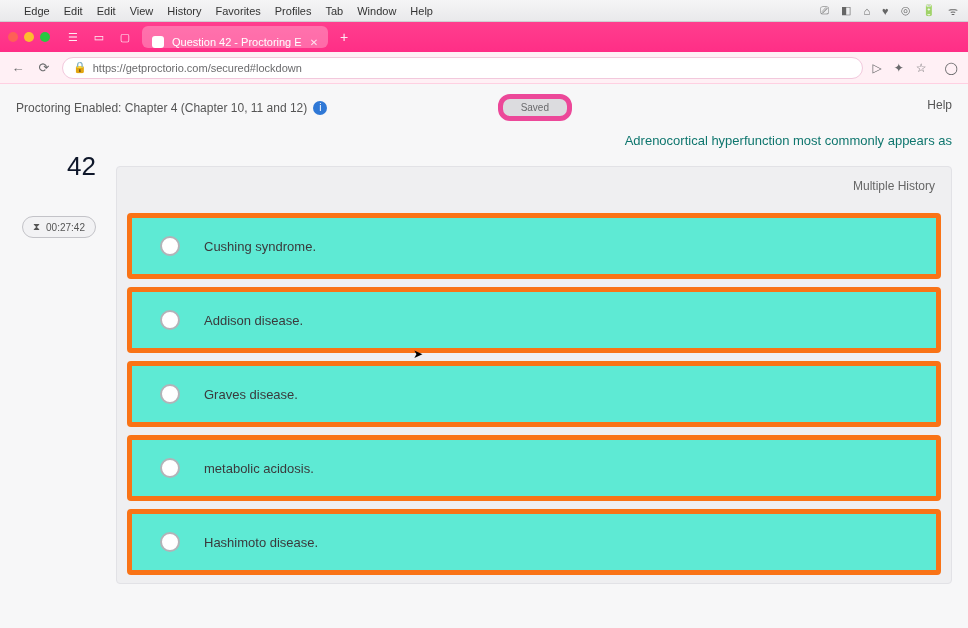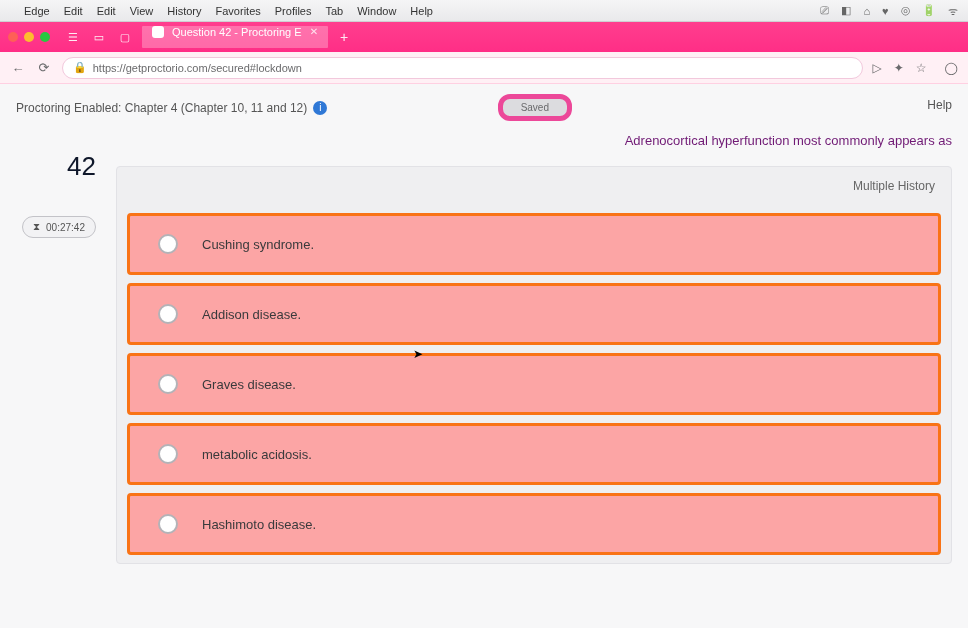--- a/index.html
+++ b/index.html
@@ -45,21 +45,21 @@
   }
   .traffic { display:flex; gap:6px; margin-right:6px; }
   .traffic span { width:10px; height:10px; border-radius:50%; display:inline-block; }
   .tl-red{background:#ff5f57}.tl-yel{background:#febc2e}.tl-grn{background:#28c840}
   .mini-btn {
     width:18px;height:18px;border-radius:4px;display:flex;align-items:center;justify-content:center;
     color:#fff;font-size:11px;opacity:.9;
   }
   .tab-pill {
     height:22px;background:rgba(255,255,255,.28);
-    border-radius:1px;display:flex;align-items:flex-start;
+    border-radius:6px;display:flex;align-items:flex-end;
     padding:0 10px;gap:8px;color:#fff;font-size:11px;
   }
   .tab-pill .x{opacity:.8;font-size:10px}
   .new-tab{color:#fff;font-size:14px;opacity:.9;padding:0 4px}
   
   .addr-row {
     height: 32px;
     background: #fff0f5;
     display:flex;align-items:center;padding:0 10px;gap:10px;
     border-bottom:1px solid #ffd0e2;
@@ -104,33 +104,33 @@
     font-size:26px;color:#0f172a;font-weight:400;padding-left:6px;
   }
   .timer{
     margin-top:34px;display:inline-flex;align-items:center;gap:6px;
     border:1px solid #c3c3c8;border-radius:14px;padding:4px 10px;font-size:10px;color:#555;
     background:#f2f2f4;
   }
   .timer .tico{font-size:10px}
   .rightcol{flex:1;min-width:0}
   .qtext{
-    color:#701a75;font-size:13px;margin:4px 0 18px 4px;
+    color:#0f766e;font-size:13px;margin:4px 0 18px 4px;
   }
   .mc-card{
     background:#efeff1;border:1px solid #e2e2e6;border-radius:4px;
   }
   .mc-head{
     padding:12px 16px;font-size:12px;color:#666;
   }
   .opt{
     display:flex;align-items:center;gap:24px;
     padding:18px 28px;border-top:0;
-    background:#fca5a5;margin:8px 10px;border-radius:4px;
-    border:3px solid #f97316;
+    background:#5eead4;margin:8px 10px;border-radius:4px;
+    border:5px solid #f97316;
   }
   .opt:first-of-type{margin-top:0}
   .radio{
     width:20px;height:20px;border:2px solid #b3b3b8;border-radius:50%;
     flex-shrink:0;background:#fff;
   }
   .opt-label{font-size:13px;color:#3a3a3c}
   .cursor{
     position:absolute;left:418px;top:270px;font-size:12px;color:#000;
     transform:translate(-50%,-50%);

